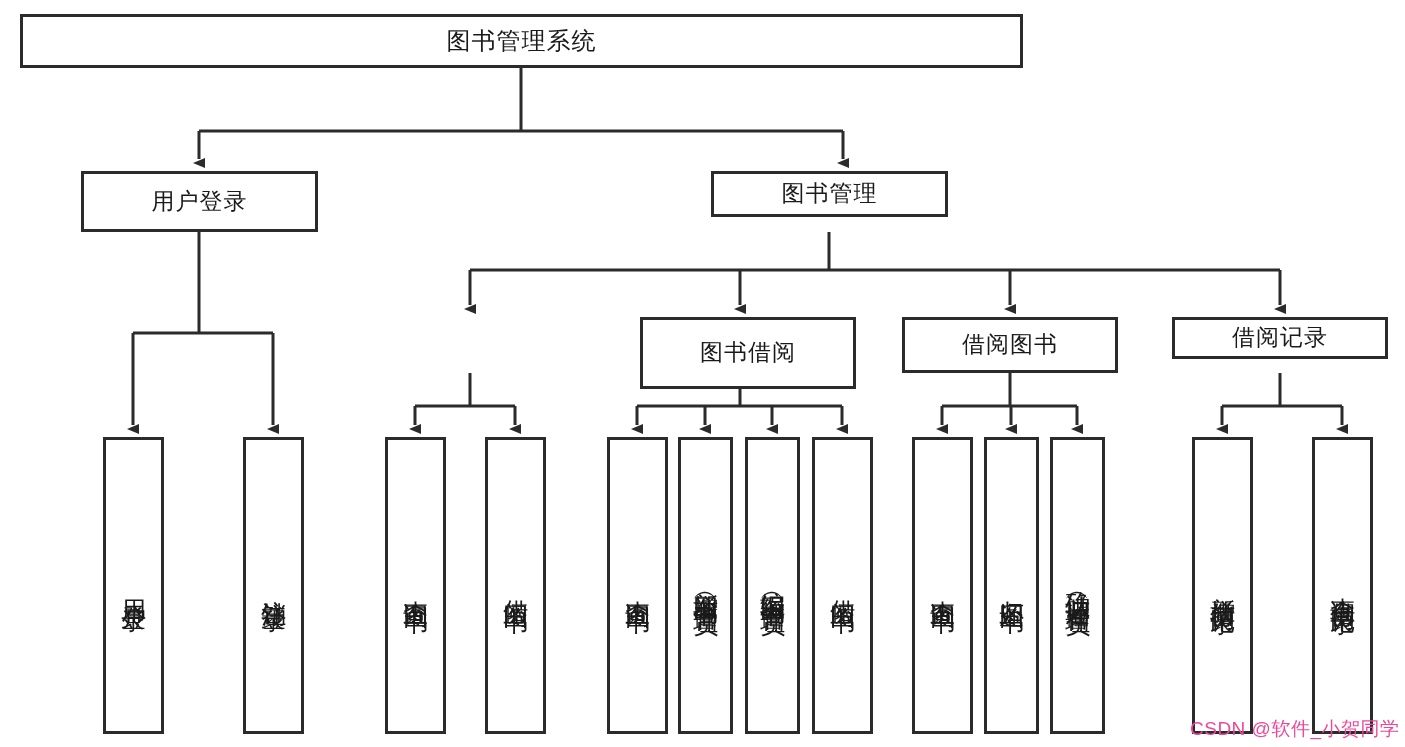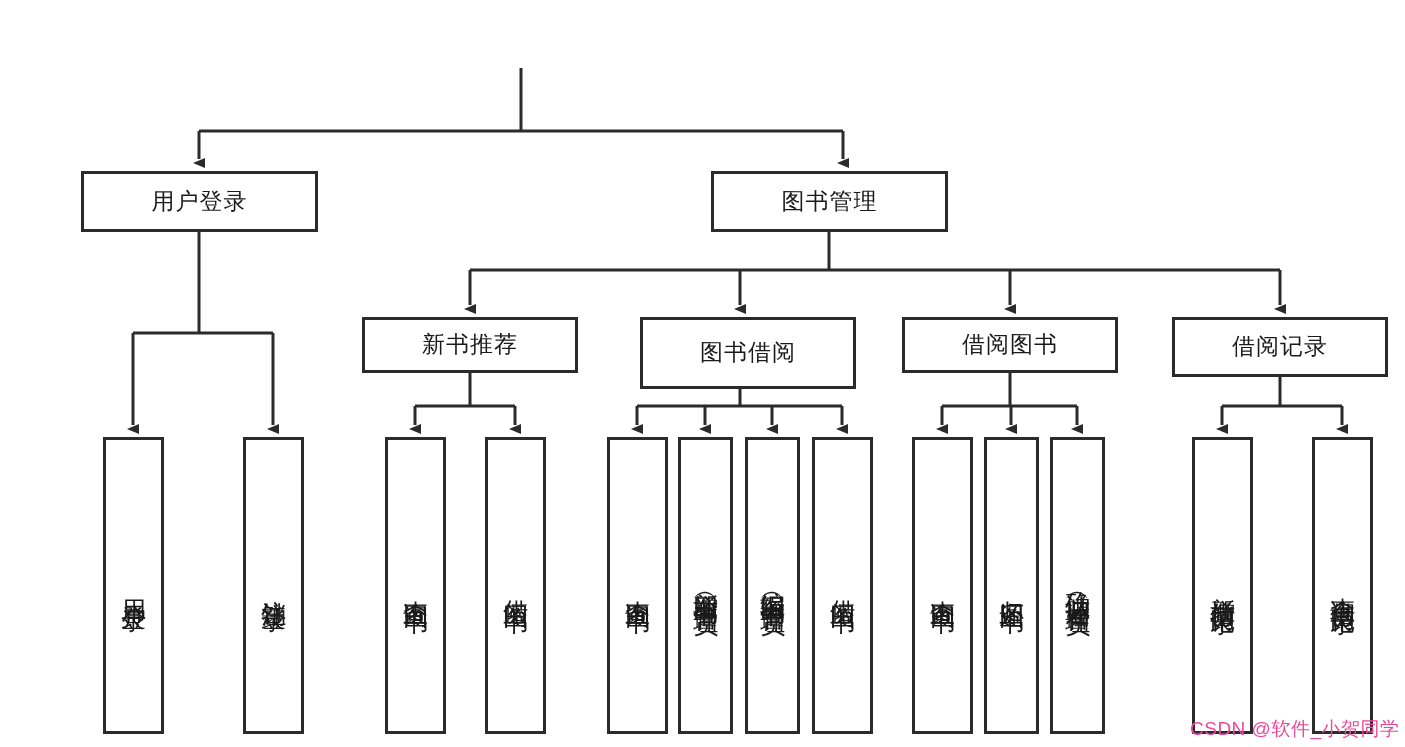--- a/index.html
+++ b/index.html
@@ -134,38 +134,38 @@
 
     <g stroke="#2b2b2b" stroke-width="3" fill="none">
 
       <path d="M1280,373 L1280,406"></path>
       <path d="M1222,406 L1342,406"></path>
       <path d="M1222,406 L1222,425" marker-end="url(#arrow)"></path>
       <path d="M1342,406 L1342,425" marker-end="url(#arrow)"></path>
     </g>
   </svg>
 
+  <div class="node horiz root" style="left: 20px; top: 14px; width: 1003px; height: 54px;">
+    <span>图书管理系统</span>
+  </div>
 
   <div class="node horiz" style="left: 81px; top: 171px; width: 237px; height: 61px;">
     <span>用户登录</span>
   </div>
-  <div class="node horiz" style="left: 711px; top: 171px; width: 237px; height: 61px; align-items: center;">
+  <div class="node horiz" style="left: 711px; top: 171px; width: 237px; height: 46px; align-items: center;">
     <span>图书管理</span>
   </div>
 
-  <div class="node horiz" style="left: 362px; top: 317px; width: 216px; height: 56px;">
-    <span>新书推荐</span>
-  </div>
   <div class="node horiz" style="left: 640px; top: 317px; width: 216px; height: 72px;">
     <span>图书借阅</span>
   </div>
   <div class="node horiz" style="left: 902px; top: 317px; width: 216px; height: 56px;">
     <span>借阅图书</span>
   </div>
-  <div class="node horiz" style="left: 1172px; top: 317px; width: 216px; height: 60px;">
+  <div class="node horiz" style="left: 1172px; top: 317px; width: 216px; height: 42px;">
     <span>借阅记录</span>
   </div>
 
   <div class="node vert" style="left: 103px; top: 437px; width: 61px; height: 297px;">
     <span class="vtext">用户登录</span>
   </div>
   <div class="node vert" style="left: 243px; top: 437px; width: 61px; height: 297px;">
     <span class="vtext">注销登录</span>
   </div>
 

